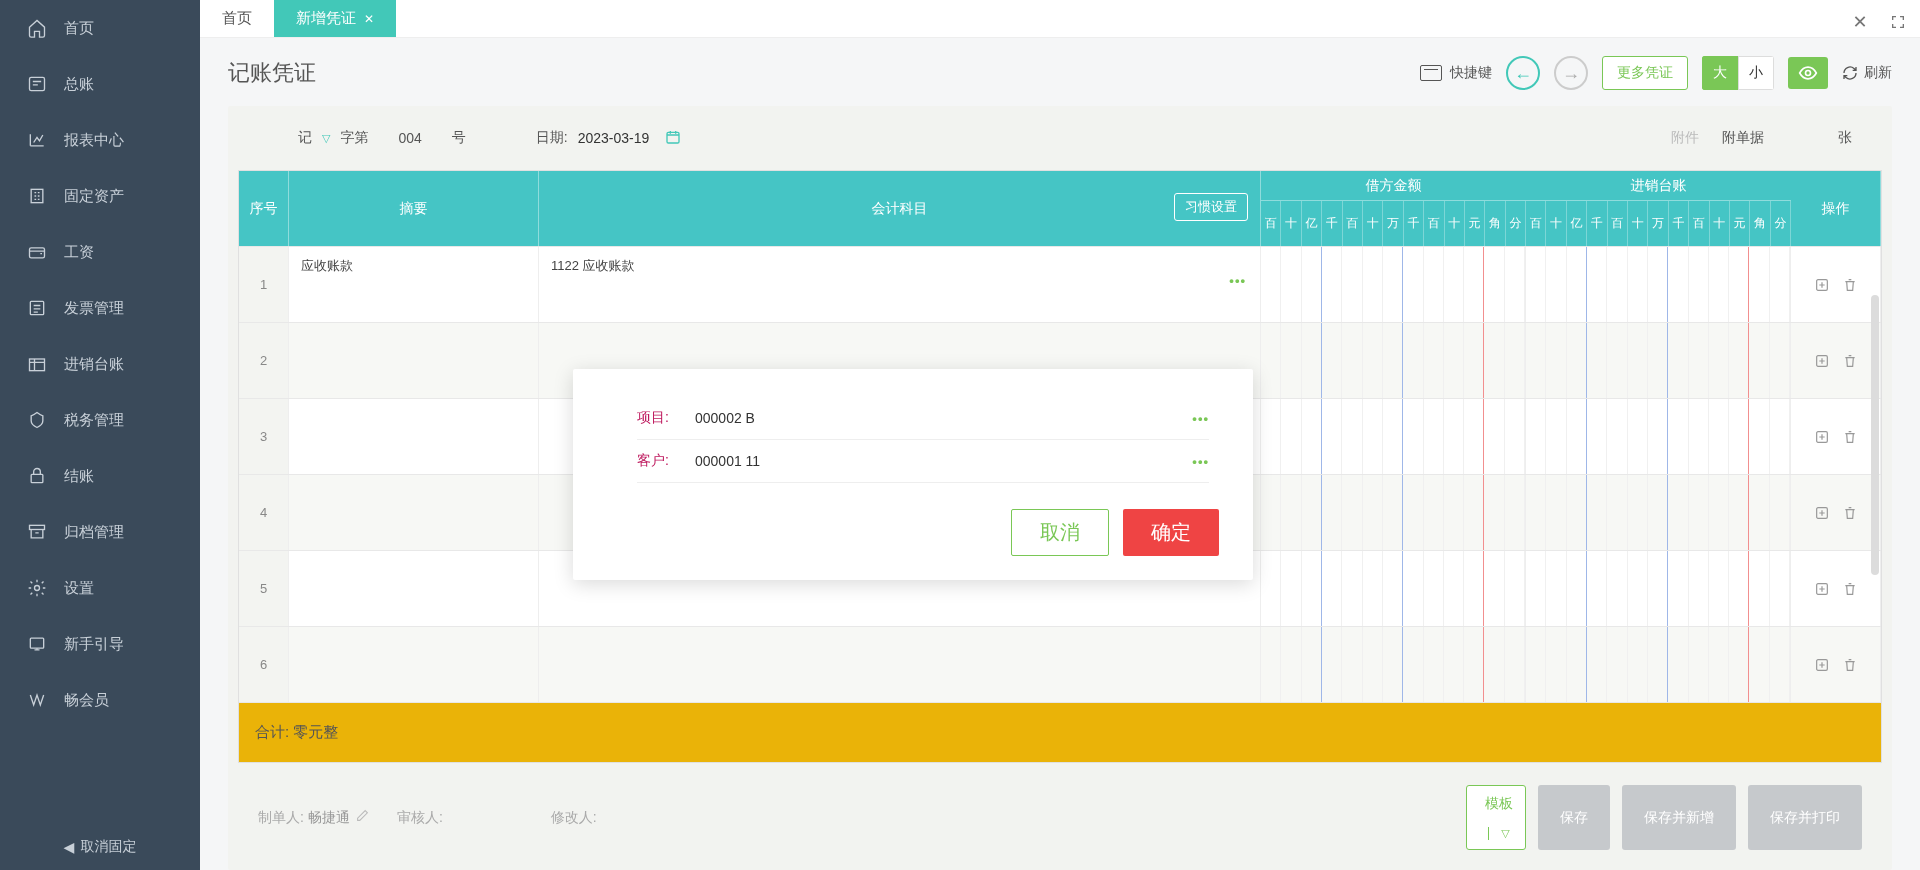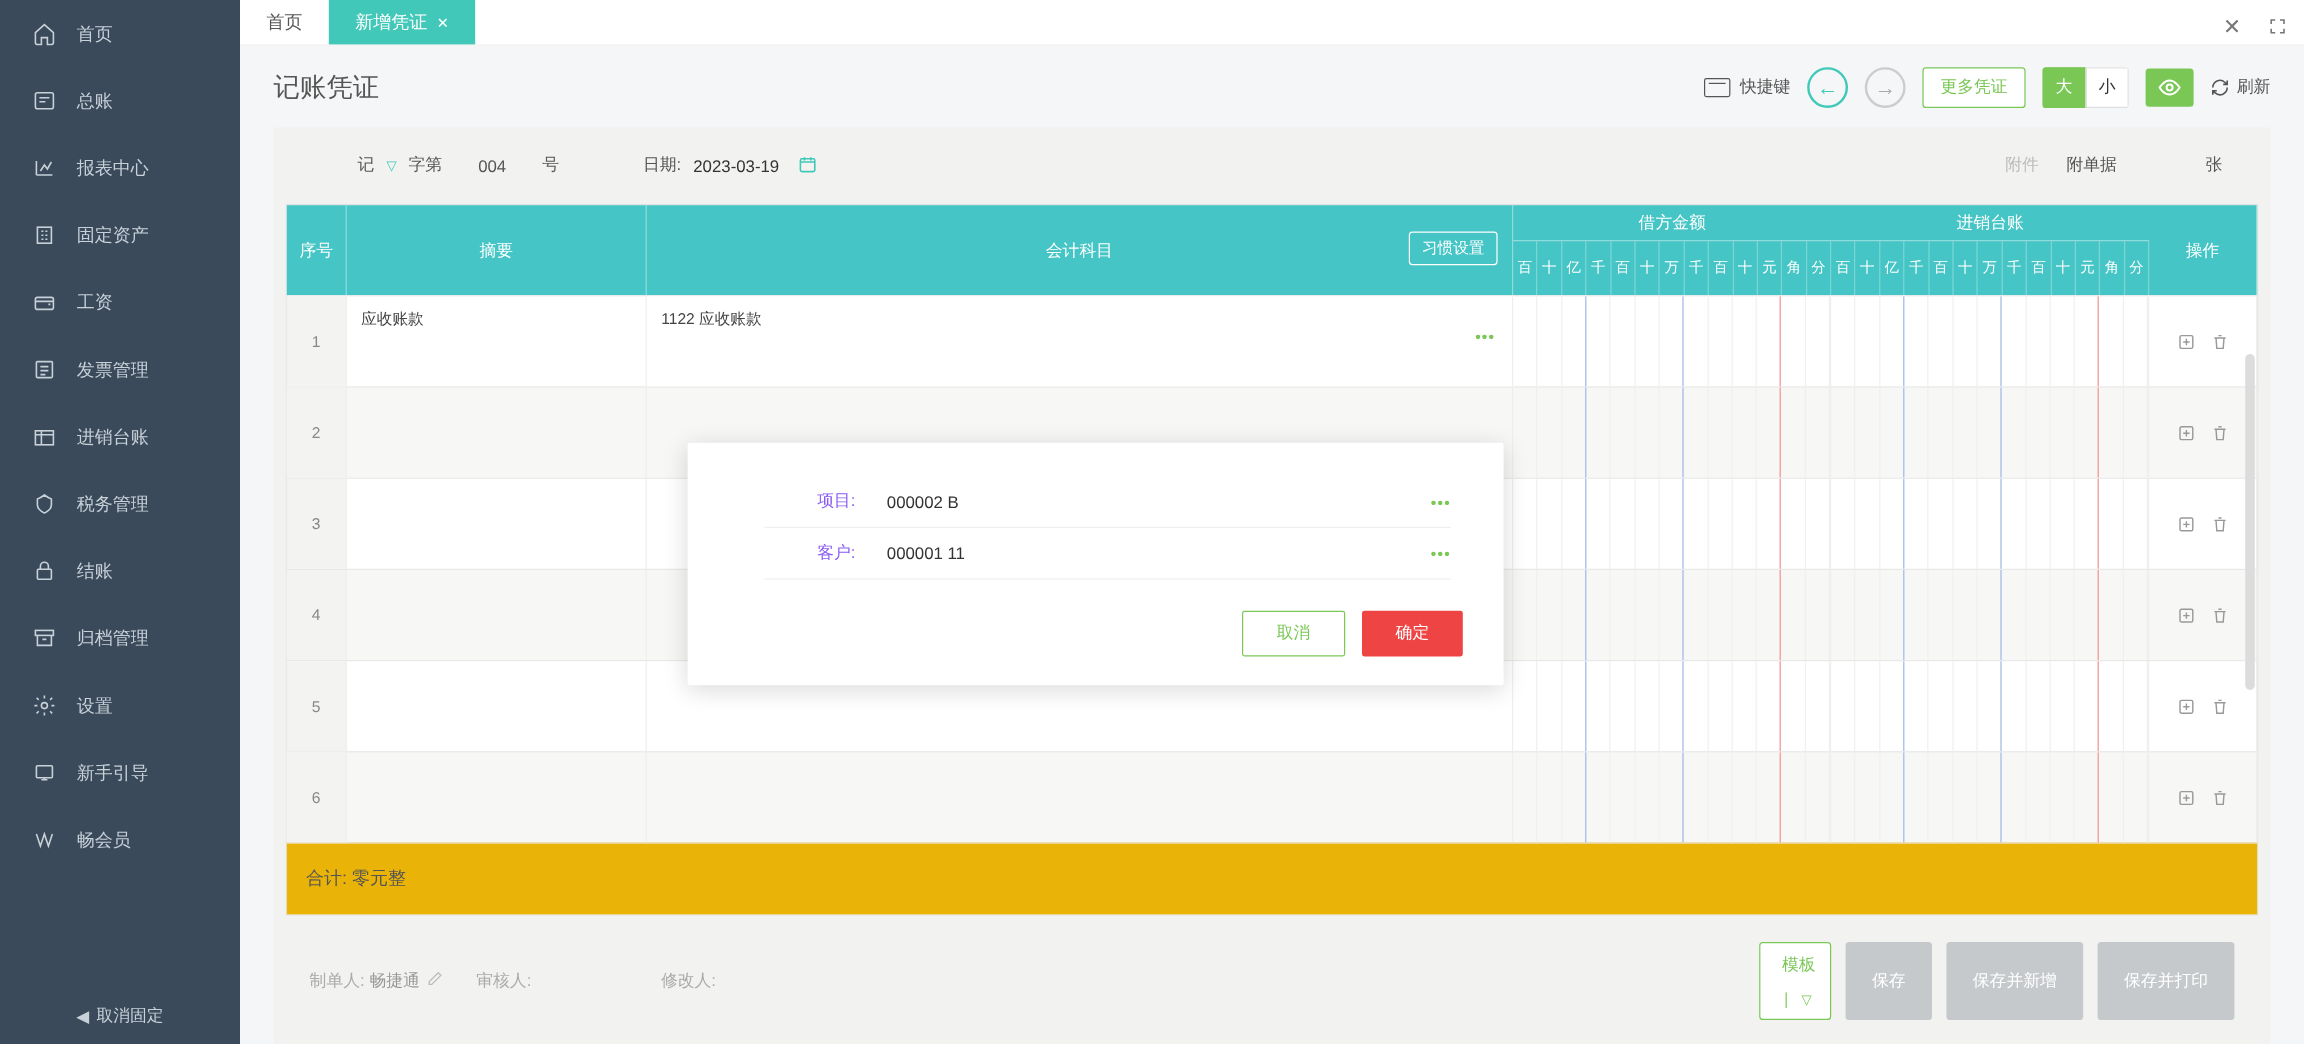--- a/index.html
+++ b/index.html
@@ -94,25 +94,25 @@
 .foot .edit-ic { margin-left:6px; color:#bbb; cursor:pointer; }
 .foot-right { margin-left:auto; display:flex; gap:12px; }
 .btn { padding:10px 22px; border-radius:3px; font-size:14px; cursor:pointer; border:none;flex-direction:column; }
 .btn.tpl { background:#fff; border:1px solid #7ac756; color:#7ac756; display:flex; align-items:center; gap:14px; padding:9px 12px 9px 18px; }
 .btn.tpl .dd { border-left:1px solid #7ac756; padding-left:12px; color:#7ac756; font-size:11px; }
 .btn.gray { background:#c6c9cc; color:#fff; }
 
 
 .popup { position:absolute; left:573px; top:369px; width:680px; background:#fff; box-shadow:0 4px 20px rgba(0,0,0,.15); border-radius:2px; padding:28px 34px 24px; z-index:50; }
 .prow { display:flex; align-items:center; padding:12px 0; border-bottom:1px solid #eee; position:relative; margin-left:30px; margin-right:10px; }
-.prow .plbl { width:58px; color:#8b5cf6; font-size:14px;margin-left:44px; }
+.prow .plbl { width:58px; color:#be185d; font-size:14px; }
 .prow .pval { flex:1; color:#333; font-size:14px; }
 .prow .pdots { color:#7ac756; letter-spacing:1px; cursor:pointer; font-weight:bold; }
 .pbtns { display:flex; justify-content:flex-end; gap:14px; margin-top:26px; }
-.pb { padding:9px 28px; border-radius:2px; font-size:14px; cursor:pointer; }
+.pb { padding:9px 28px; border-radius:2px; font-size:20px; cursor:pointer; }
 .pb.cancel { background:#fff; border:1px solid #7ac756; color:#7ac756; }
 .pb.ok { background:#ef4444; color:#fff; border:none; }
 </style>
 </head>
 <body>
 
 <div class="app">
   <div class="sidebar">
     <div class="side-item">
         <span class="side-icon">

